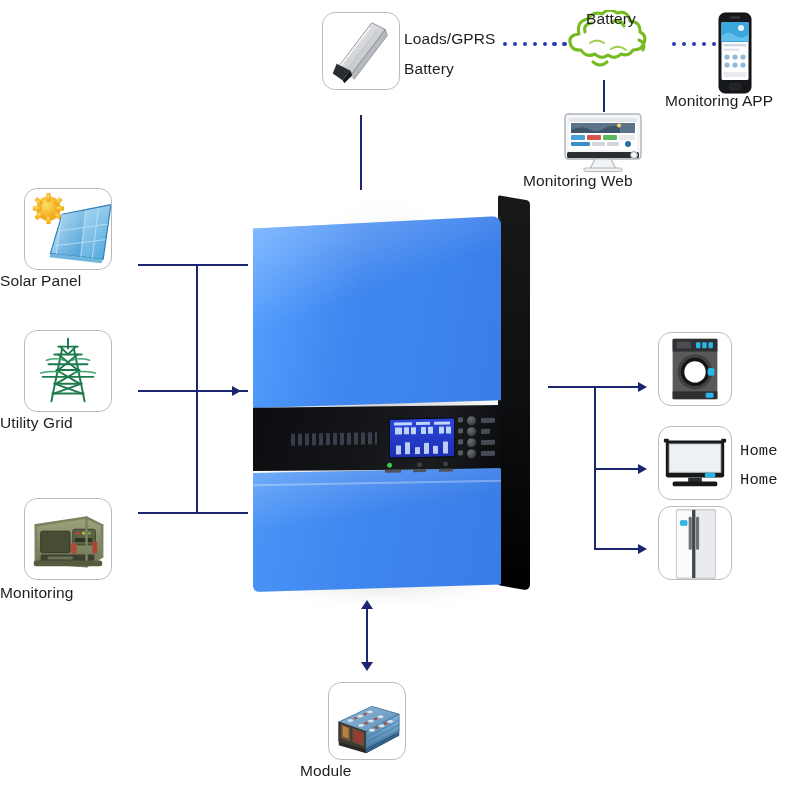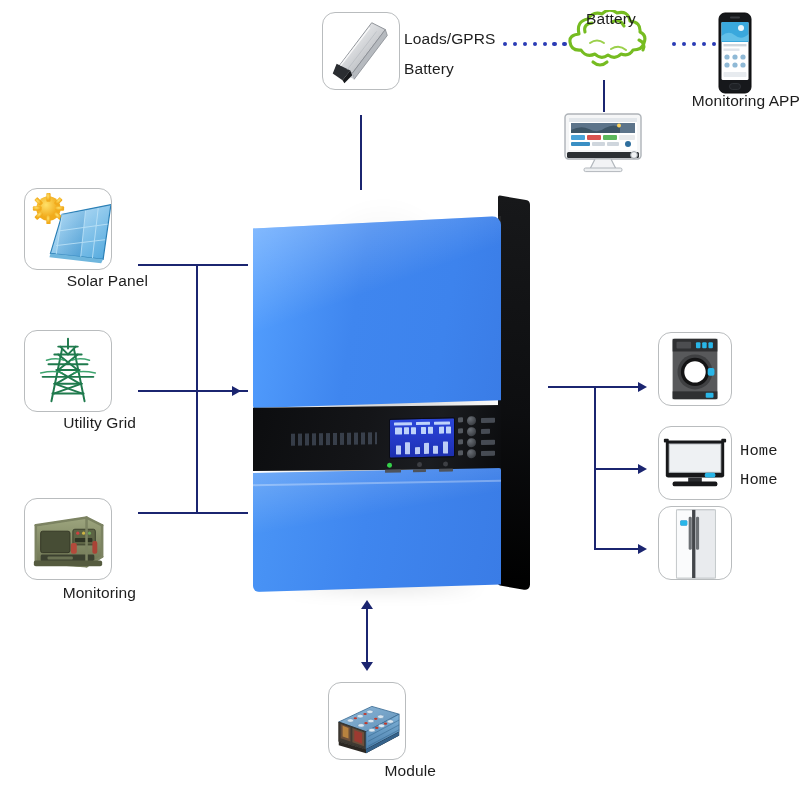--- a/index.html
+++ b/index.html
@@ -19,21 +19,21 @@
     background:#ffffff;
     border:1.6px solid #b9bcbe;
     border-radius:13px;
     box-sizing:border-box;
     overflow:hidden;
   }
   .nodelabel{
     position:absolute;
     font-size:15.5px;
     color:#1d1d1d;
-    text-align:right;
+    text-align:left;
     white-space:nowrap;
     letter-spacing:.1px;
   }
   .nodelabel.two{white-space:normal;line-height:1.42;font-family:Liberation Mono, monospace;}
 
   
   .ln{position:absolute;background:#1b2570;}
   .lnh{height:2.4px;}
   .lnv{width:2.4px;}
   .arrow-r{
@@ -179,21 +179,21 @@
             <line x1="50" y1="8.2" x2="45" y2="55.6"></line>
             <line x1="63" y1="5.6" x2="57" y2="57"></line>
             <line x1="22.6" y1="29" x2="72.8" y2="22"></line>
             <line x1="19.8" y1="44" x2="70" y2="38"></line>
           </g>
           <polygon points="14,52 68,58 66,62 13,56" fill="#6fb6dd"></polygon>
         </g>
       </svg>
     </span>
   </div>
-  <div class="nodelabel" style="left:12px;top:272px;width:136px;">Solar Panel</div>
+  <div class="nodelabel" style="left:0px;top:272px;width:136px;">Solar Panel</div>
 
   <div class="nodebox" style="left:24px;top:330px;width:88px;height:82px;">
     <span>
       <svg class="icon-svg" viewBox="0 0 88 82" aria-hidden="true">
         <g stroke="#1f7a4d" stroke-width="2" fill="none" stroke-linecap="round">
           <path d="M44 8 L44 18"></path>
           <path d="M34 16 L54 16"></path>
           <path d="M30 24 L58 24"></path>
           <path d="M24 34 L64 34"></path>
           <path d="M18 47 L70 47"></path>
@@ -380,20 +380,21 @@
           <rect x="51" y="30" width="12" height="4" rx="1" fill="#cfd6dd"></rect>
           <circle cx="72" cy="32" r="3" fill="#2f6f9e"></circle>
         </g>
         <rect x="11" y="40" width="72" height="6" rx="1.5" fill="#2b2f33"></rect>
         <circle cx="78" cy="43" r="3.4" fill="#f0f2f4" stroke="#9aa0a6" stroke-width="1"></circle>
         <path d="M39 47 l16 0 l5 10 l-26 0 z" fill="#f2f3f5" stroke="#b2b7bc" stroke-width="1.2"></path>
         <rect x="28" y="56" width="38" height="3.6" rx="1.6" fill="#eef0f2" stroke="#b2b7bc" stroke-width="1"></rect>
       </svg>
     </span>
   </div>
+  <div class="nodelabel" style="left:523px;top:172px;width:160px;">Monitoring Web</div>
 
   <div id="inverter">
     <div class="inv-shadow"></div>
     <div class="inv-side"></div>
     <div class="inv-face">
       <div class="panel-top"></div>
       <div class="panel-mid"></div>
       <div class="panel-bot"></div>
       <div class="panel-bot-seam"></div>
       <div class="inv-brand"></div>

